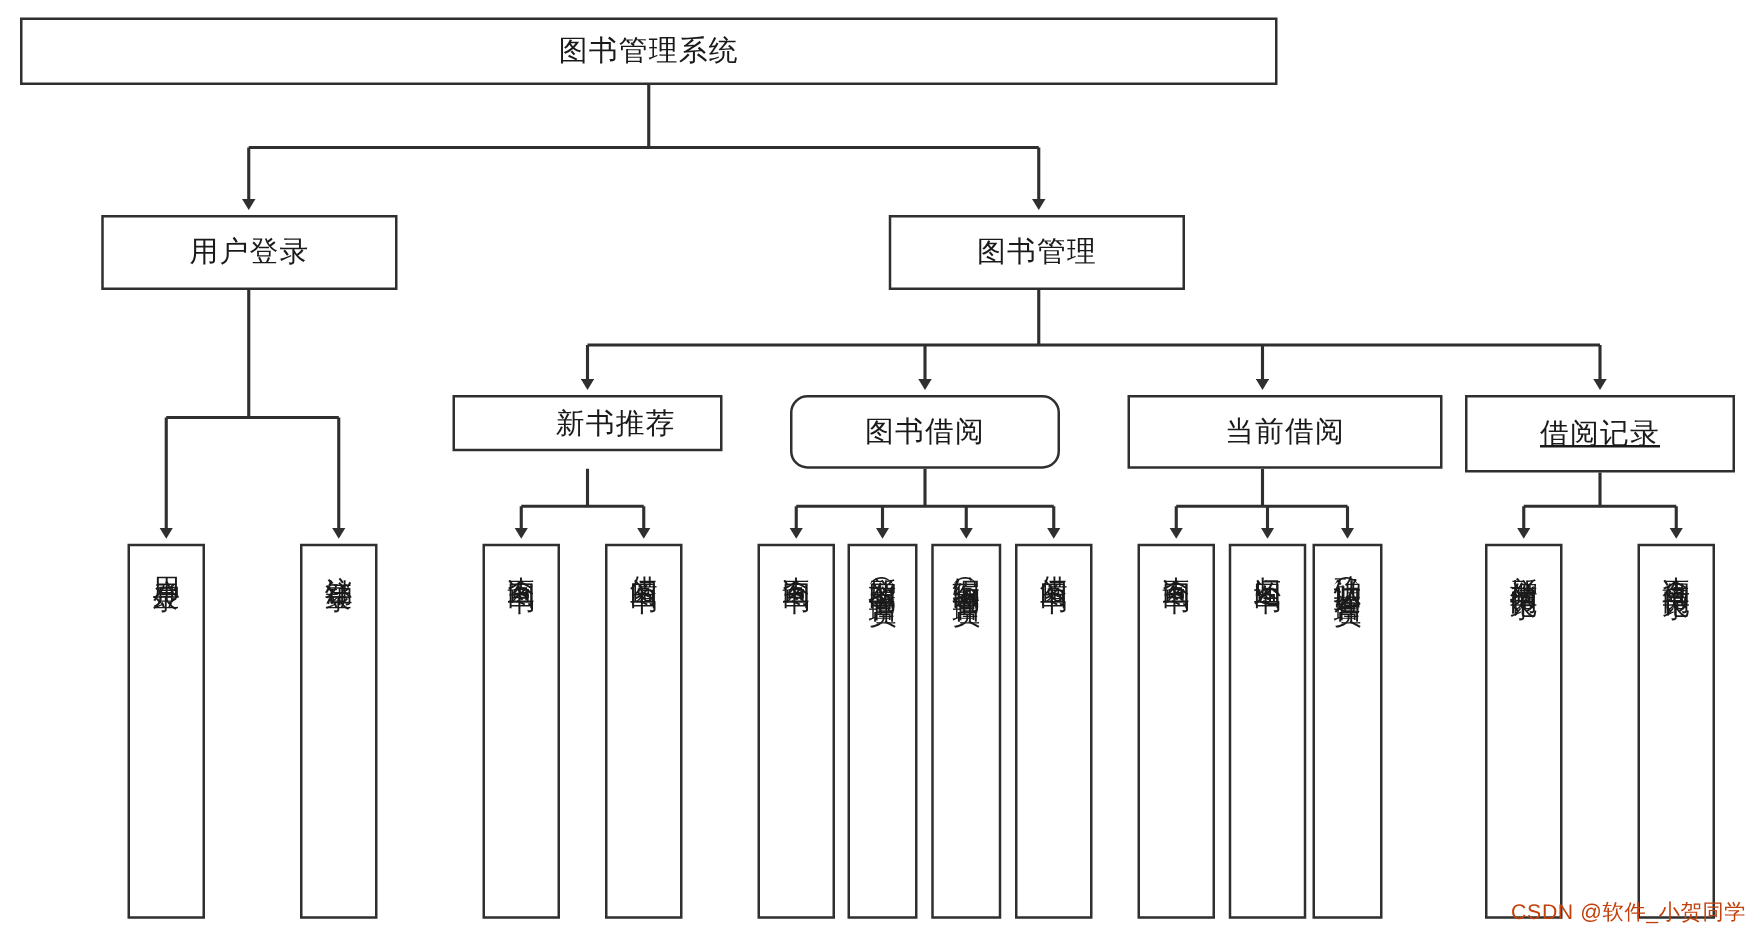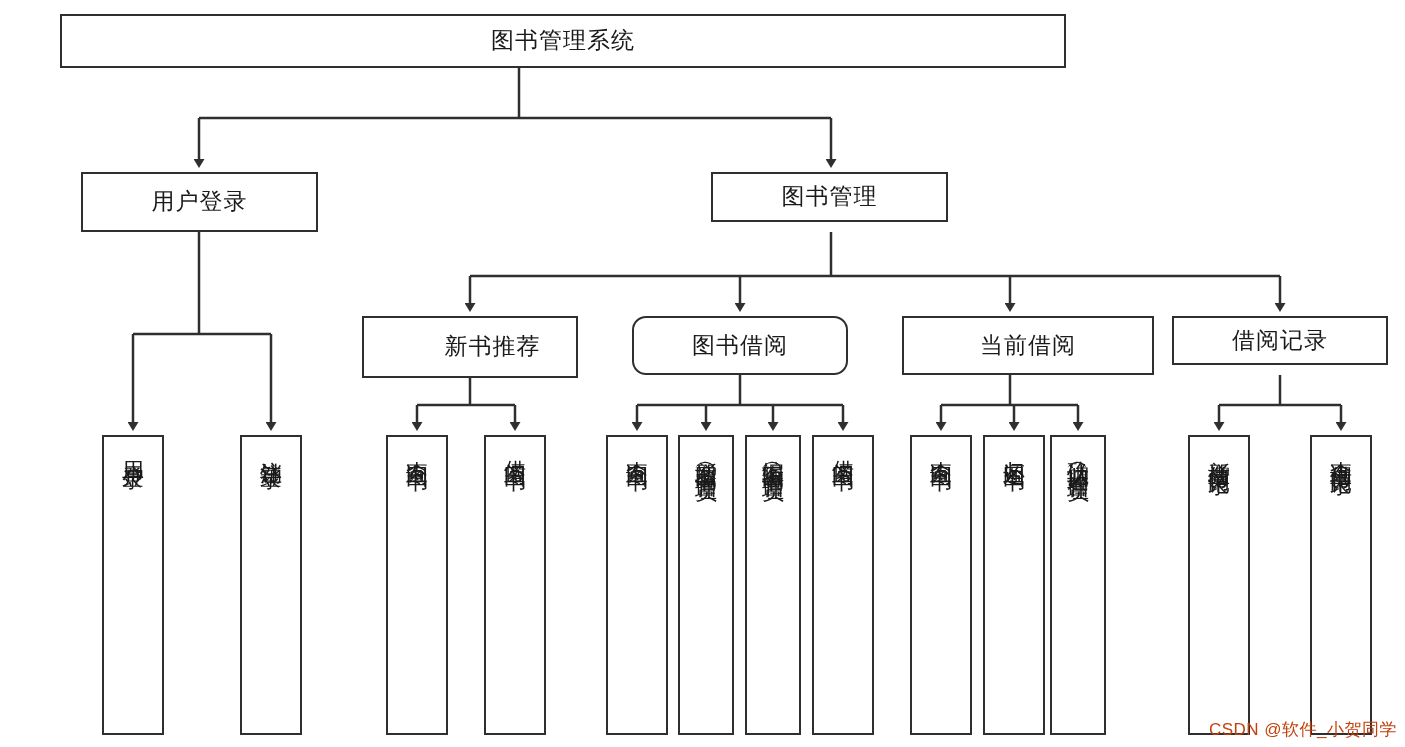--- a/index.html
+++ b/index.html
@@ -114,41 +114,41 @@
       <path d="M1014,405 L1014,423" marker-end="url(#arrow)"></path>
       <path d="M1078,405 L1078,423" marker-end="url(#arrow)"></path>
 
       <path d="M1280,375 L1280,405"></path>
       <path d="M1219,405 L1341,405"></path>
       <path d="M1219,405 L1219,423" marker-end="url(#arrow)"></path>
       <path d="M1341,405 L1341,423" marker-end="url(#arrow)"></path>
     </g>
   </svg>
 
-  <div class="node horiz" style="left:16px;top:14px;width:1006px;height:54px;margin-left:44px;">
+  <div class="node horiz" style="left:16px;top:14px;width:1006px;height:54px;">
     <span class="label">图书管理系统</span>
   </div>
 
   <div class="node horiz" style="left:81px;top:172px;width:237px;height:60px;">
     <span class="label">用户登录</span>
   </div>
-  <div class="node horiz" style="left:711px;top:172px;width:237px;height:50px;text-align:center;">
+  <div class="node horiz" style="left:711px;top:172px;width:237px;height:60px;text-align:center;">
     <span class="label">图书管理</span>
   </div>
 
-  <div class="node horiz" style="left:362px;top:316px;width:216px;height:62px;padding-left:45px;">
+  <div class="node horiz" style="left:362px;top:316px;width:216px;height:45px;padding-left:45px;">
     <span class="label">新书推荐</span>
   </div>
   <div class="node horiz" style="left:632px;top:316px;width:216px;height:59px;border-radius:14px;">
     <span class="label">图书借阅</span>
   </div>
   <div class="node horiz" style="left:902px;top:316px;width:252px;height:59px;">
     <span class="label">当前借阅</span>
   </div>
-  <div class="node horiz" style="left:1172px;top:316px;width:216px;height:49px;">
+  <div class="node horiz" style="left:1172px;top:316px;width:216px;height:62px;text-decoration:underline;">
     <span class="label">借阅记录</span>
   </div>
 
   <div class="node vert" style="left:102px;top:435px;width:62px;height:300px;">
     <span class="label">用户登录</span>
   </div>
   <div class="node vert" style="left:240px;top:435px;width:62px;height:300px;">
     <span class="label">注销登录</span>
   </div>
   <div class="node vert" style="left:386px;top:435px;width:62px;height:300px;">

